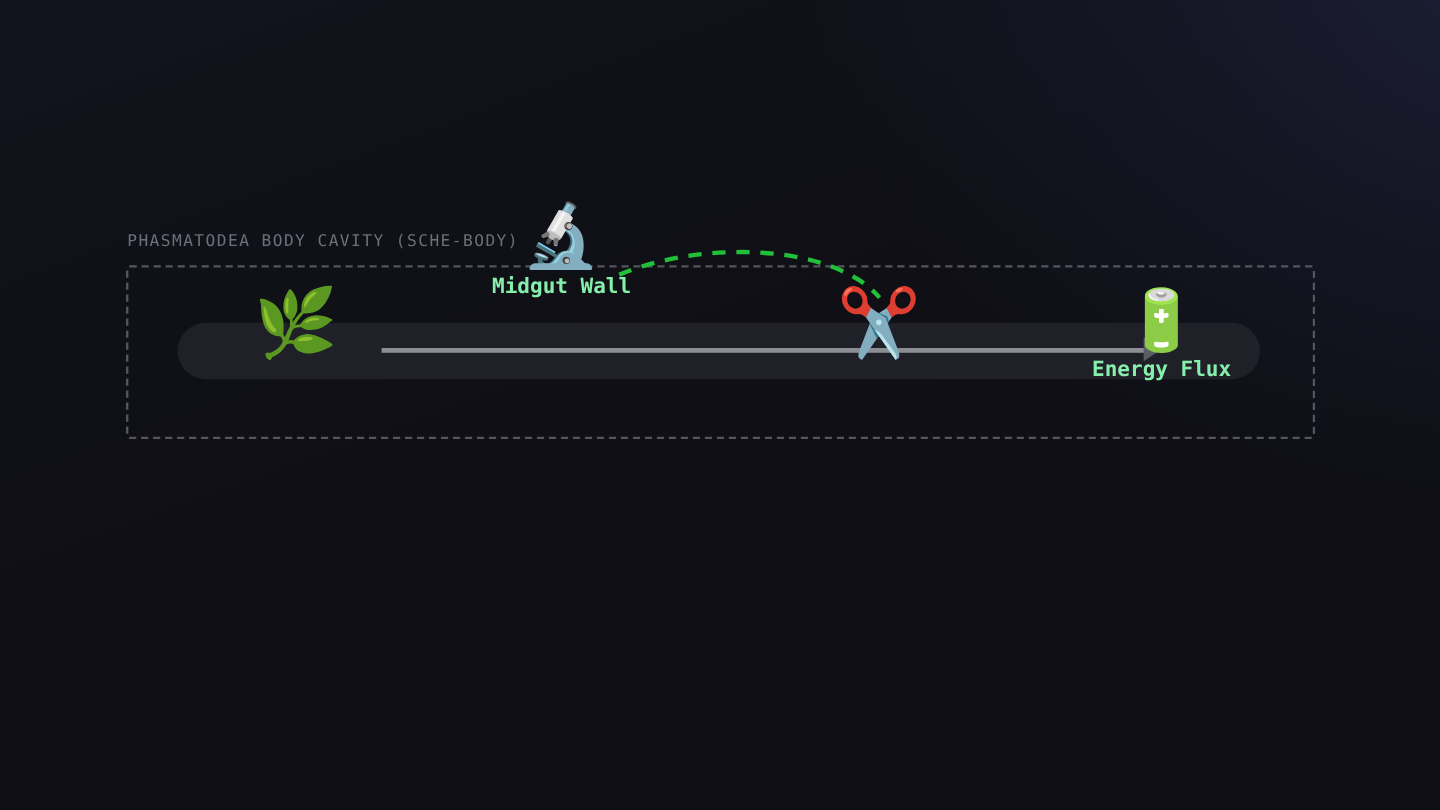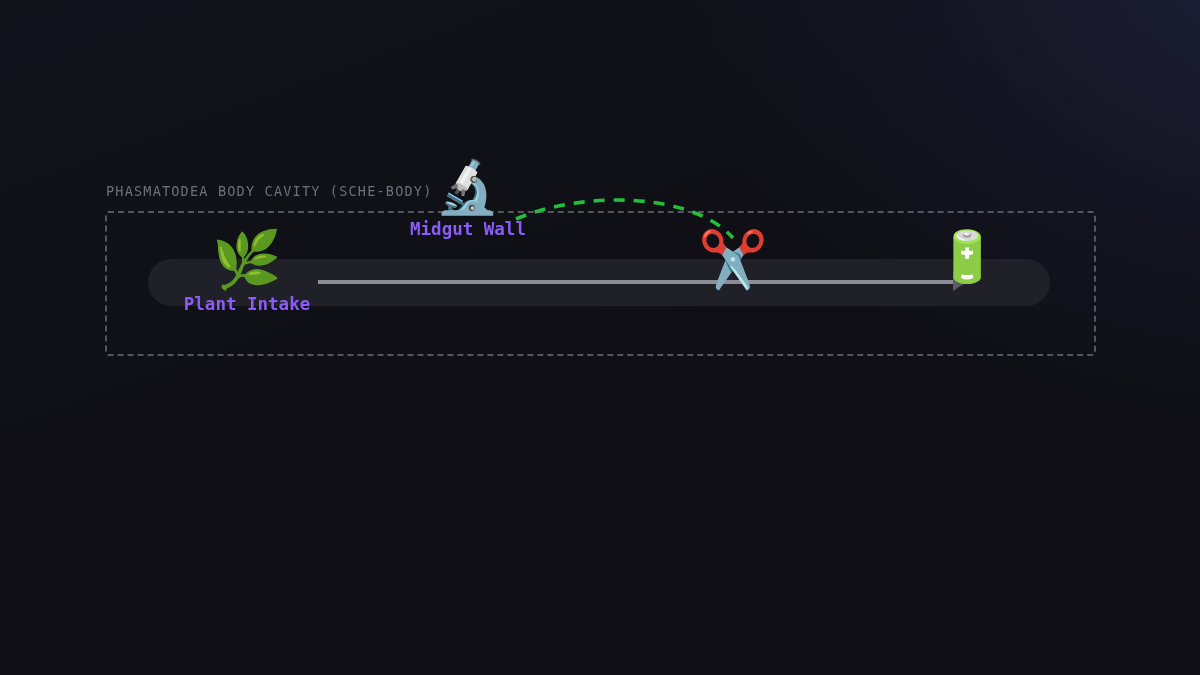--- a/index.html
+++ b/index.html
@@ -13,21 +13,21 @@
   #bg-tint {
     position:absolute; inset:0;
     background:
       radial-gradient(900px 700px at 108% -8%, #1d2038 0%, rgba(25,27,47,0.55) 38%, rgba(15,15,21,0) 70%),
       linear-gradient(160deg, #12131c 0%, #0f0f15 45%, #0e0e14 100%);
     pointer-events:none;
   }
   #stage { position:absolute; inset:0; }
 
   
-  #diagram-region { position:absolute; left:0; top:0; width:1112px; height:420px; }
+  #diagram-region { position:absolute; left:0; top:10px; width:1112px; height:420px; }
 
   #cavity-title {
     position:absolute; left:106px; top:183px;
     font-size:13.5px; letter-spacing:1.2px;
     color:#6d7079; white-space:nowrap;
   }
   #cavity-box {
     position:absolute; left:105px; top:211px;
     width:991px; height:145px;
     border:2.5px dashed #54555e;
@@ -50,21 +50,21 @@
     border-top:10px solid transparent;
     border-bottom:10px solid transparent;
     border-left:15px solid #5c5c64;
   }
   #enzyme-path { position:absolute; left:0; top:0; width:1200px; height:420px; overflow:visible; }
 
   .node { position:absolute; text-align:center; }
   .node-icon { font-size:56px; line-height:1; display:block; }
   .node-label {
     display:block; margin-top:6px;
-    font-size:17.5px; font-weight:bold; color:#8b5cf6;
+    font-size:17.5px; font-weight:bold; color:#86efac;
     white-space:nowrap;
   }
   #node-plant  { left:147px; top:232px; width:200px; }
   #node-midgut { left:368px; top:161px; width:200px; }
   #node-enzyme { left:633px; top:232px; width:200px; }
   #node-energy { left:868px; top:232px; width:200px; }
   #node-midgut .node-icon { font-size:52px; }
   #node-energy .node-icon { font-size:50px; }
 
   
@@ -86,34 +86,34 @@
     <div id="flow-track"></div>
     <div id="flow-line"></div>
     <div id="flow-arrowhead"></div>
 
     <svg id="enzyme-path" viewBox="0 0 1200 420" preserveAspectRatio="none">
       <path d="M 516 219 C 570 196 650 193 700 215 C 716 222 726 230 733 238" fill="none" stroke="#22c03a" stroke-width="3.6" stroke-dasharray="11 9" stroke-linecap="butt"></path>
     </svg>
 
     <div class="node" id="node-plant">
       <span class="node-icon">🌿</span>
-      <span class="node-label">Plant Intake</span>
     </div>
 
     <div class="node" id="node-midgut">
       <span class="node-icon">🔬</span>
       <span class="node-label">Midgut Wall</span>
     </div>
 
     <div class="node" id="node-enzyme">
       <span class="node-icon">✂️</span>
     </div>
 
     <div class="node" id="node-energy">
       <span class="node-icon">🔋</span>
+      <span class="node-label">Energy Flux</span>
     </div>
 
   </div>
 
   <div id="footer">
 
     
 
     
 

